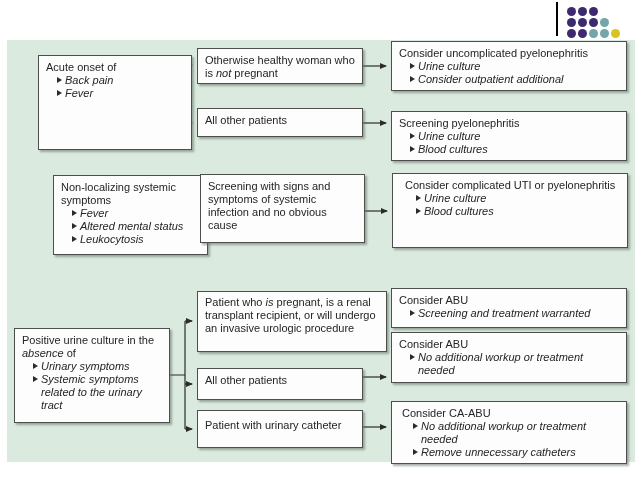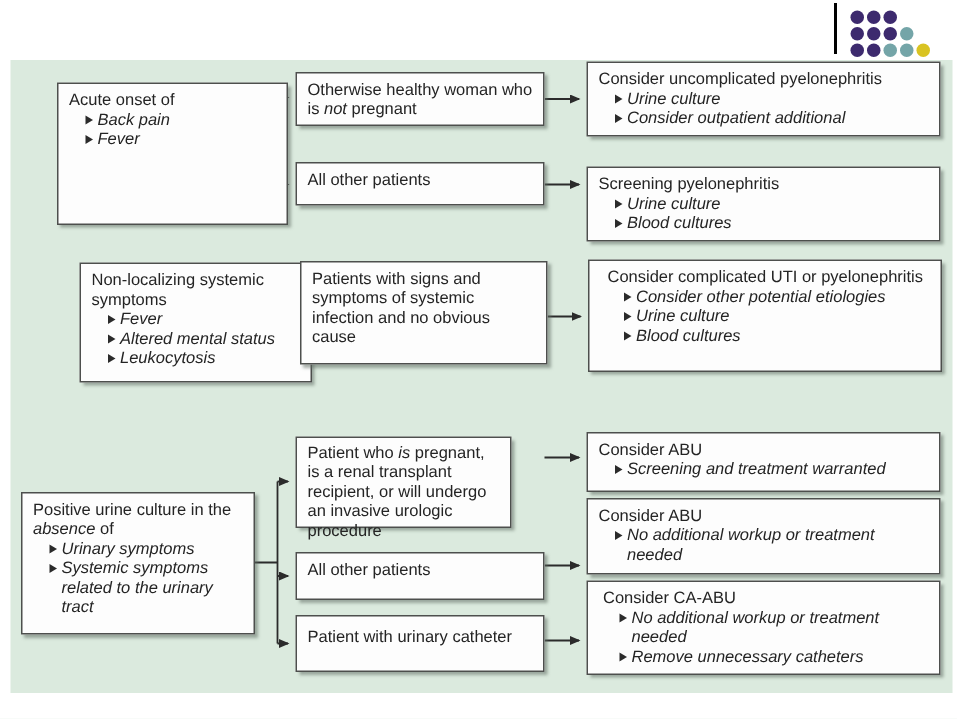--- a/index.html
+++ b/index.html
@@ -34,26 +34,26 @@
   
   #box-l1{left:14px;top:55px;width:154px;height:95px;margin-left:24px;}
   #box-m1{left:197px;top:48px;width:166px;height:36px;}
   #box-m2{left:197px;top:108px;width:166px;height:29px;}
   #box-r1{left:391px;top:41px;width:236px;height:50px;}
   #box-r2{left:391px;top:111px;width:236px;height:50px;}
   #box-l2{left:13px;top:175px;width:155px;height:80px;margin-left:40px;}
   #box-m3{left:200px;top:174px;width:165px;height:69px;}
   #box-r3{left:392px;top:173px;width:236px;height:75px;padding-left:12px;}
   #box-l3{left:14px;top:328px;width:156px;height:95px;}
-  #box-m4{left:197px;top:291px;width:144px;height:61px;padding-top:4px;}
+  #box-m4{left:197px;top:291px;width:190px;height:61px;padding-top:4px;}
   #box-m5{left:197px;top:368px;width:166px;height:32px;}
   #box-m6{left:197px;top:410px;width:166px;height:38px;padding-top:8px;}
   #box-r4{left:391px;top:288px;width:236px;height:40px;}
   #box-r5{left:391px;top:332px;width:236px;height:51px;}
-  #box-r6{left:391px;top:387px;width:236px;height:63px;padding-left:10px;}
+  #box-r6{left:391px;top:401px;width:236px;height:63px;padding-left:10px;}
 </style>
 </head>
 <body>
 
 <div class="slide">
 
   <div class="vrule" style="background: rgb(0, 0, 0);"></div>
   <div class="dot-grid">
       <div class="dot-row">
         <span class="dot" style="background: rgb(61, 42, 110);"></span>
@@ -149,30 +149,26 @@
       <div class="bullet">
         <span class="bullet-marker"></span>
         <span class="bullet-text">Altered mental status</span>
       </div>
       <div class="bullet">
         <span class="bullet-marker"></span>
         <span class="bullet-text">Leukocytosis</span>
       </div>
     </div>
   <div class="fbox" id="box-m3" style="color: rgb(36, 36, 36);">
-      <div class="box-title">Patients with signs and symptoms of systemic infection and no obvious cause</div>
+      <div class="box-title">Screening with signs and symptoms of systemic infection and no obvious cause</div>
     </div>
   <div class="fbox" id="box-r3" style="color: rgb(36, 36, 36);">
       <div class="box-title">Consider complicated UTI or pyelonephritis</div>
       <div class="bullet">
         <span class="bullet-marker"></span>
-        <span class="bullet-text">Consider other potential etiologies</span>
-      </div>
-      <div class="bullet">
-        <span class="bullet-marker"></span>
         <span class="bullet-text">Urine culture</span>
       </div>
       <div class="bullet">
         <span class="bullet-marker"></span>
         <span class="bullet-text">Blood cultures</span>
       </div>
     </div>
   <div class="fbox" id="box-l3" style="color: rgb(36, 36, 36);">
       <div class="box-title">Positive urine culture in the <em>absence</em> of</div>
       <div class="bullet">

